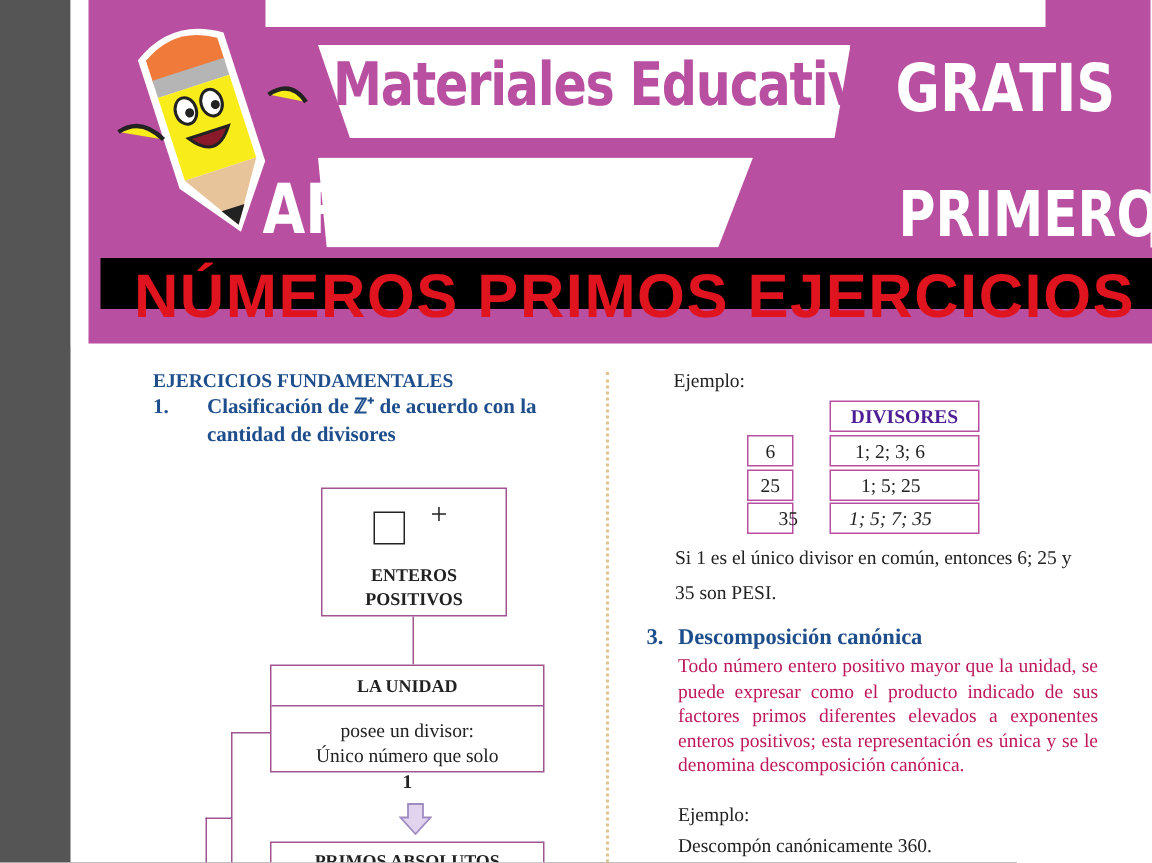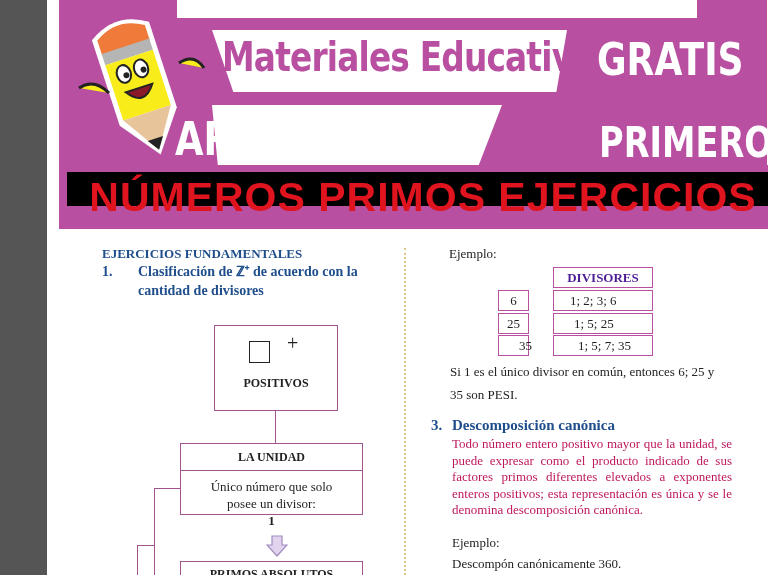--- a/index.html
+++ b/index.html
@@ -93,35 +93,36 @@
   <div class="sec-head">EJERCICIOS FUNDAMENTALES</div>
   <div class="item1">
     <span class="num">1.</span>
     <span class="txt">Clasificación de ℤ⁺ de acuerdo con la cantidad de divisores</span>
   </div>
 
   <div class="box enteros">
     <div class="sym-sq"></div>
     <div class="sym-plus">+</div>
     <div class="enteros-lbl">
+      <div>ENTEROS</div>
       <div>POSITIVOS</div>
     </div>
   </div>
 
   <div class="vline" style="left:228px;top:411px;height:32px;"></div>
   <div class="hline" style="left:107px;top:488px;width:26px;"></div>
   <div class="vline" style="left:107px;top:488px;height:90px;"></div>
   <div class="hline" style="left:90px;top:545px;width:17px;"></div>
   <div class="vline" style="left:90px;top:545px;height:40px;"></div>
 
   <div class="box unidad">
     <div class="unidad-head">LA UNIDAD</div>
     <div class="unidad-body">
+      <div>posee un divisor:</div>
       <div>Único número que solo</div>
-      <div>posee un divisor:</div>
       <div style="font-weight:bold">1</div>
     </div>
   </div>
 
   <svg class="arrow" viewBox="0 0 22 22">
     <path d="M6 1 H16 V10 H21 L11 21 L1 10 H6 Z" fill="#e2d4ee" stroke="#a08cc0" stroke-width="1.2"></path>
   </svg>
 
   <div class="box primos">
     <div class="primos-head">PRIMOS ABSOLUTOS</div>
@@ -133,21 +134,21 @@
 
   <div class="tbl-cell tbl-head">DIVISORES</div>
 
   <div class="tbl-cell" style="left:451px;top:290px;width:31px;height:21px;text-align:center;">6</div>
   <div class="tbl-cell" style="left:506px;top:290px;width:100px;height:21px;padding-left:16px;">1; 2; 3; 6</div>
 
   <div class="tbl-cell" style="left:451px;top:313px;width:31px;height:21px;text-align:center;">25</div>
   <div class="tbl-cell" style="left:506px;top:313px;width:100px;height:21px;padding-left:20px;">1; 5; 25</div>
 
   <div class="tbl-cell" style="left:451px;top:335px;width:31px;height:21px;text-align:center;padding-left:20px;">35</div>
-  <div class="tbl-cell" style="left:506px;top:335px;width:100px;height:21px;padding-left:24px;">1; 5; 7; 35</div>
+  <div class="tbl-cell" style="left:506px;top:335px;width:100px;height:21px;padding-left:12px;font-style:italic;">1; 5; 7; 35</div>
 
   <div class="note">
     <div>Si 1 es el único divisor en común, entonces 6; 25 y</div>
     <div>35 son PESI.</div>
   </div>
 
   <div class="item3-num">3.</div>
   <div class="item3-title">Descomposición canónica</div>
   <div class="item3-body">Todo número entero positivo mayor que la unidad, se puede expresar como el producto indicado de sus factores primos diferentes elevados a exponentes enteros positivos; esta representación es única y se le denomina descomposición canónica.</div>
   <div class="ejemplo2">Ejemplo:</div>

